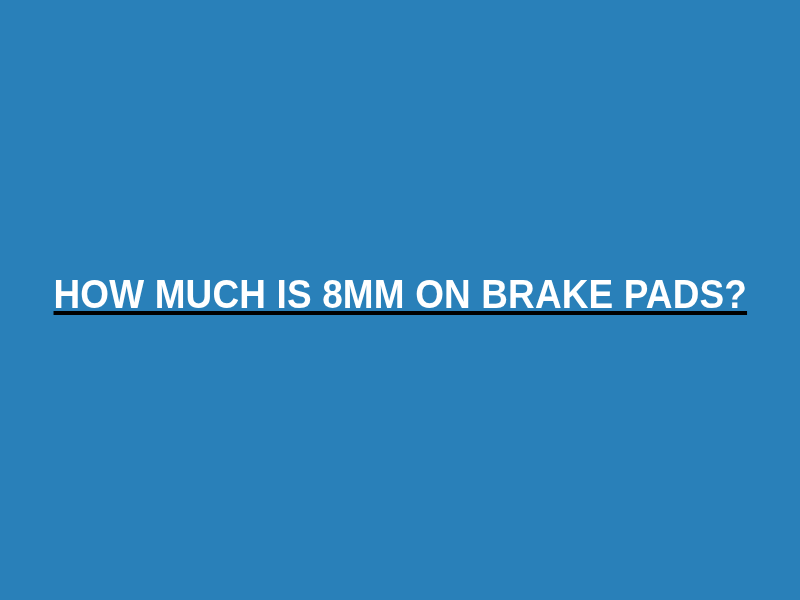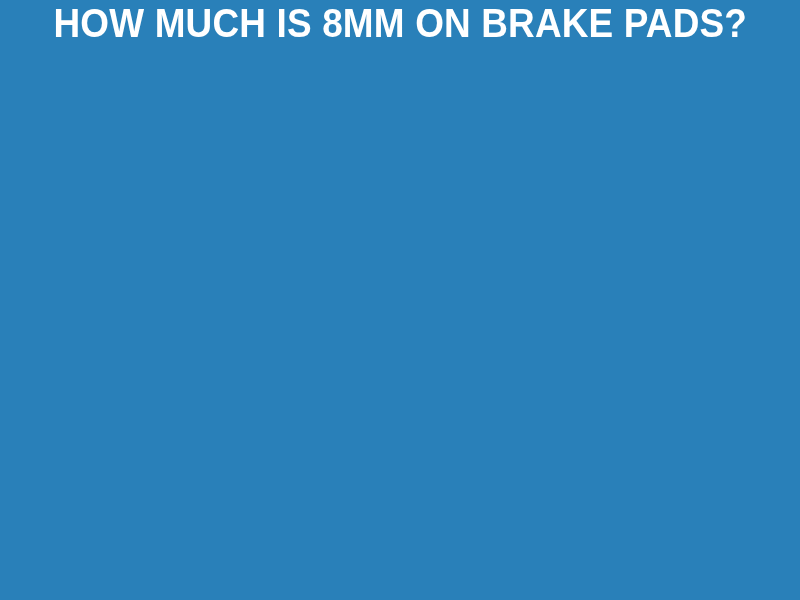--- a/index.html
+++ b/index.html
@@ -26,23 +26,25 @@
     justify-content: center;
   }
 
   .title-block {
     position: absolute;
     left: 0;
     right: 0;
     top: 0;
     height: 590px;              
     display: flex;
+    align-items: center;
     justify-content: center;
     padding: 0 40px;
     box-sizing: border-box;
+    text-decoration: underline;
   }
 
   .card-title {
     margin: 0;
     color: #ffffff;
     font-family: "Liberation Sans Narrow", "Liberation Sans", "DejaVu Sans", sans-serif;
     font-size: 41px;
     font-weight: 700;
     line-height: 1.15;
     letter-spacing: 0.2px;

